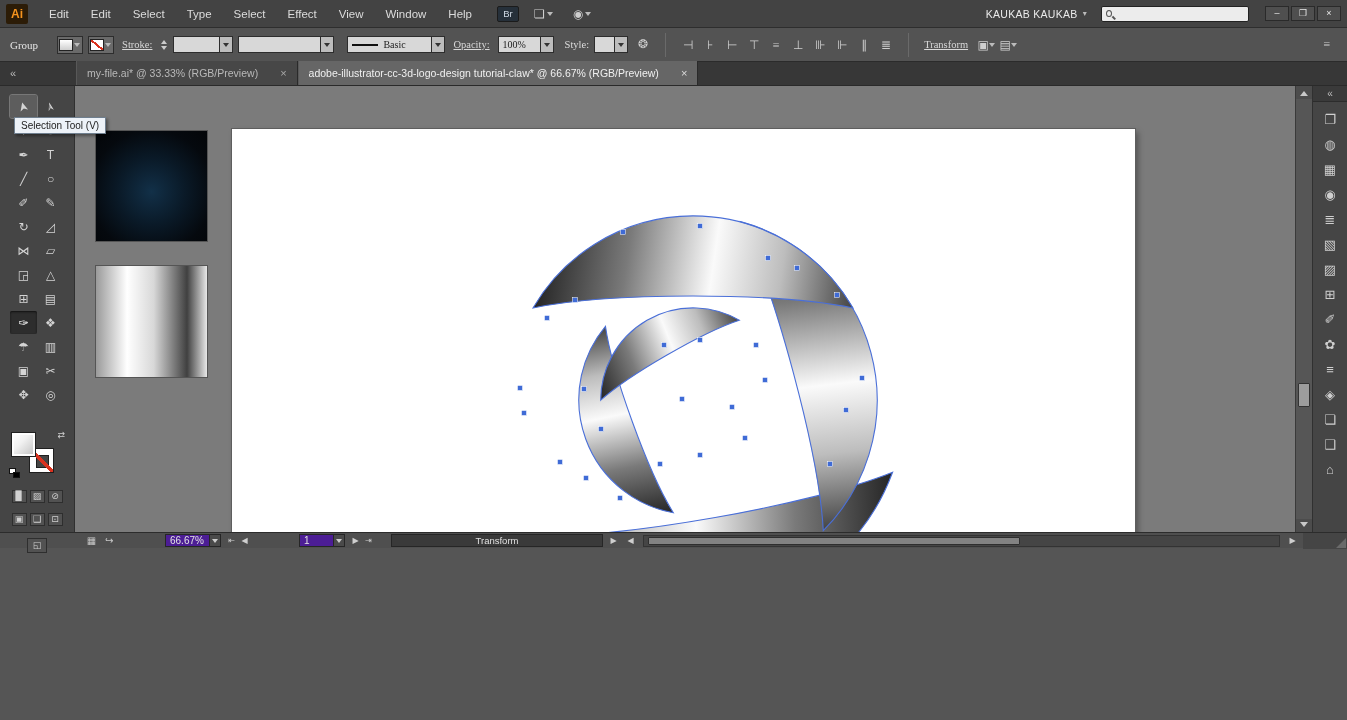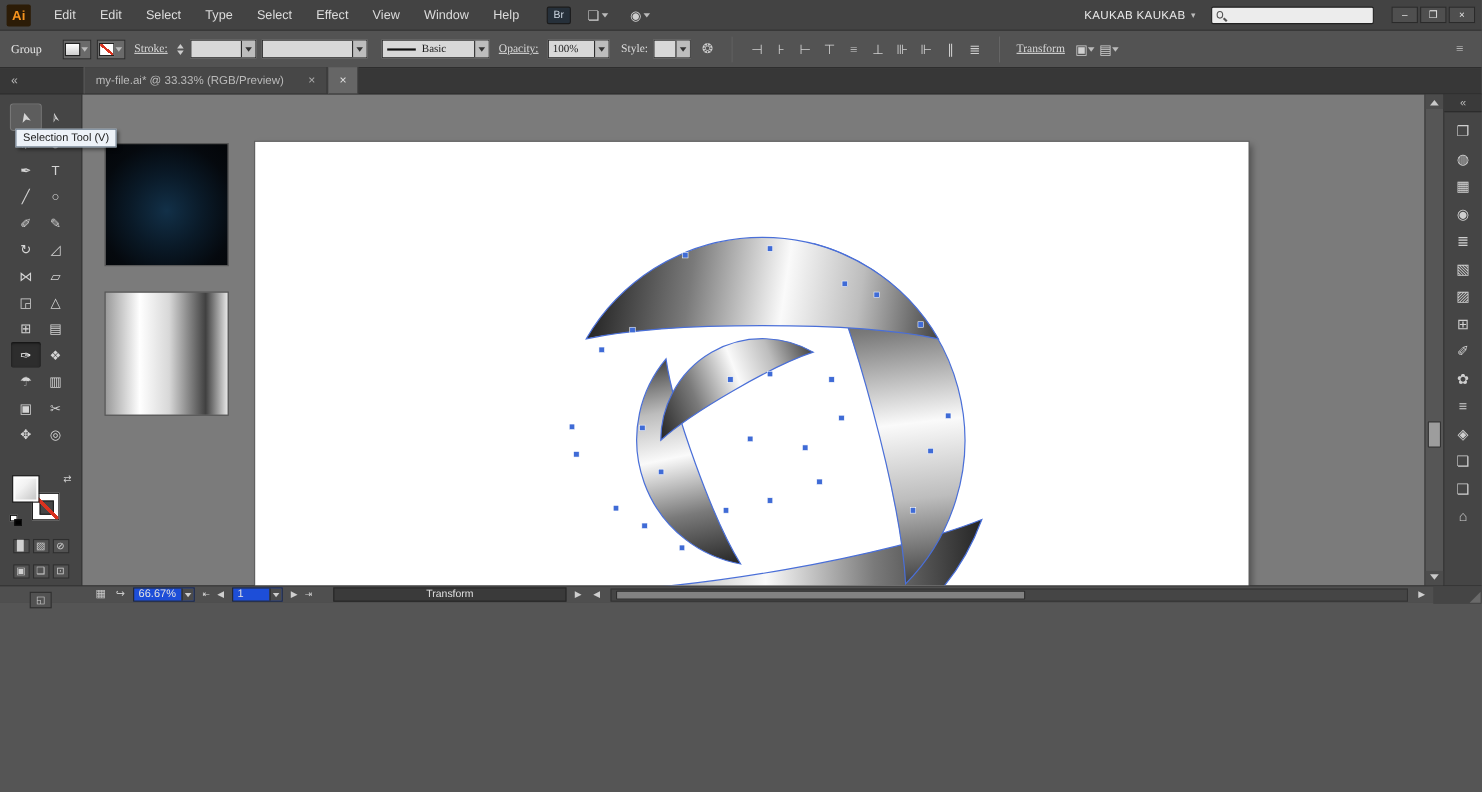--- a/index.html
+++ b/index.html
@@ -129,21 +129,21 @@
 
   
   .tooltip { position:absolute; left:14px; top:31px; z-index:60; background:#edf2f8;
     border:1px solid #6f7f8f; color:#222; font-size:10px; padding:2px 6px; box-shadow:2px 2px 3px rgba(0,0,0,.4); }
 
   
   .statusbar { height:16px; flex:0 0 16px; background:#4f4f4f; border-top:1px solid #2c2c2c;
     display:flex; align-items:center; padding-left:84px; gap:4px; font-size:9.5px; color:#ddd; }
   .sb-icon { width:15px; height:12px; display:flex; align-items:center; justify-content:center;
     color:#c9c9c9; font-size:10px; }
-  .dd.dark { background:#1d4ed8; color:#e2e2e2; border-color:#262626; height:13px; }
+  .dd.dark { background:#4c1d95; color:#e2e2e2; border-color:#262626; height:13px;margin-left:44px; }
   .dd.dark .dd-arrow { background:#4a4a4a; border-left-color:#262626; width:11px; }
   .dd.dark .dd-arrow::after { border-top-color:#ccc; }
   .nav-btn { width:13px; height:12px; display:flex; align-items:center; justify-content:center;
     color:#cfcfcf; font-size:8px; }
   .status-field { width:212px; height:13px; background:#3a3a3a; border:1px solid #262626;
     display:flex; align-items:center; justify-content:center; color:#e0e0e0; margin-left:12px; }
   .hscroll { flex:1; height:12px; background:#454545; border:1px solid #333; position:relative; margin:0 2px; }
   .hs-thumb { position:absolute; left:4px; top:1px; width:372px; height:8px; background:#828282;
     border:1px solid #2e2e2e; border-radius:1px; }
   .sb-end { width:44px; height:16px; background:#454545; position:relative; }
@@ -299,20 +299,21 @@
     <div class="collapse-chip">«</div>
     <div class="tab-lead"></div>
     <div style="display:flex;align-items:flex-end">
 
         <div class="tab">
           <span class="tab-label">my-file.ai* @ 33.33% (RGB/Preview)</span>
           <span class="tab-close">×</span>
         </div>
 
         <div class="tab active">
+          <span class="tab-label">adobe-illustrator-cc-3d-logo-design tutorial-claw* @ 66.67% (RGB/Preview)</span>
           <span class="tab-close">×</span>
         </div>
       </div>
   </div>
 
   <div class="main">
 
     <div class="toolbar">
       <div class="tools">
 

